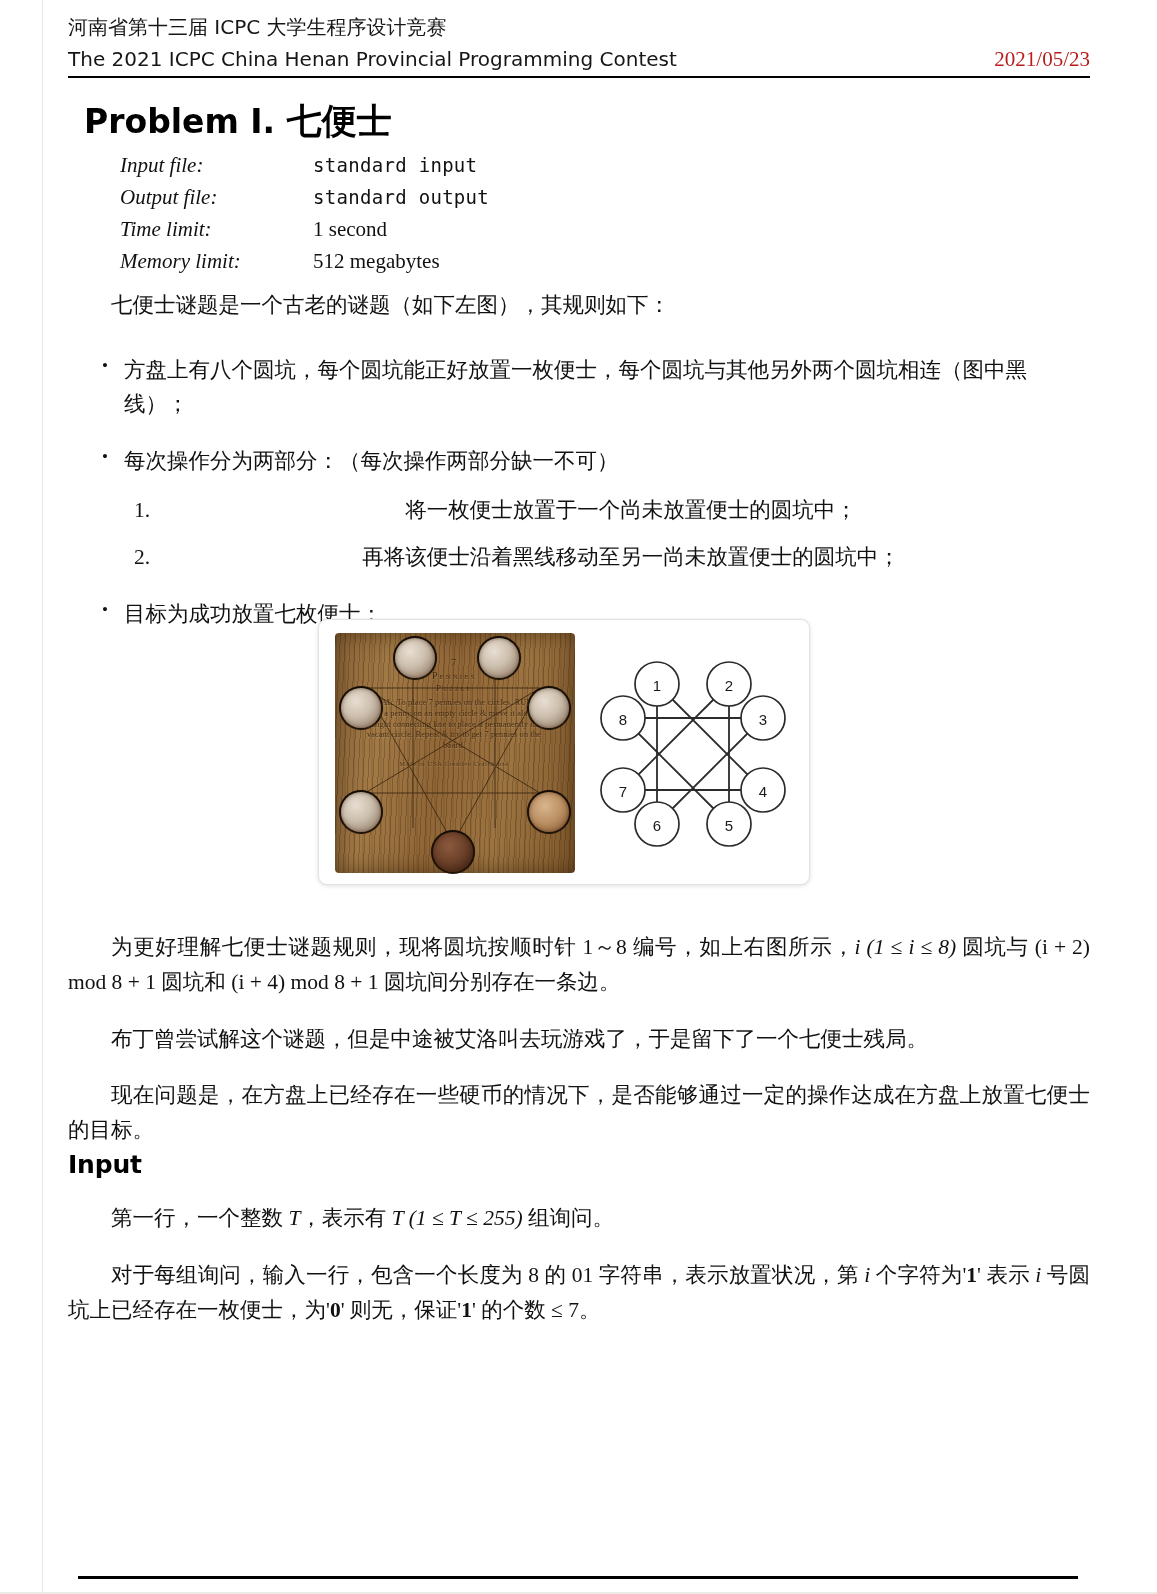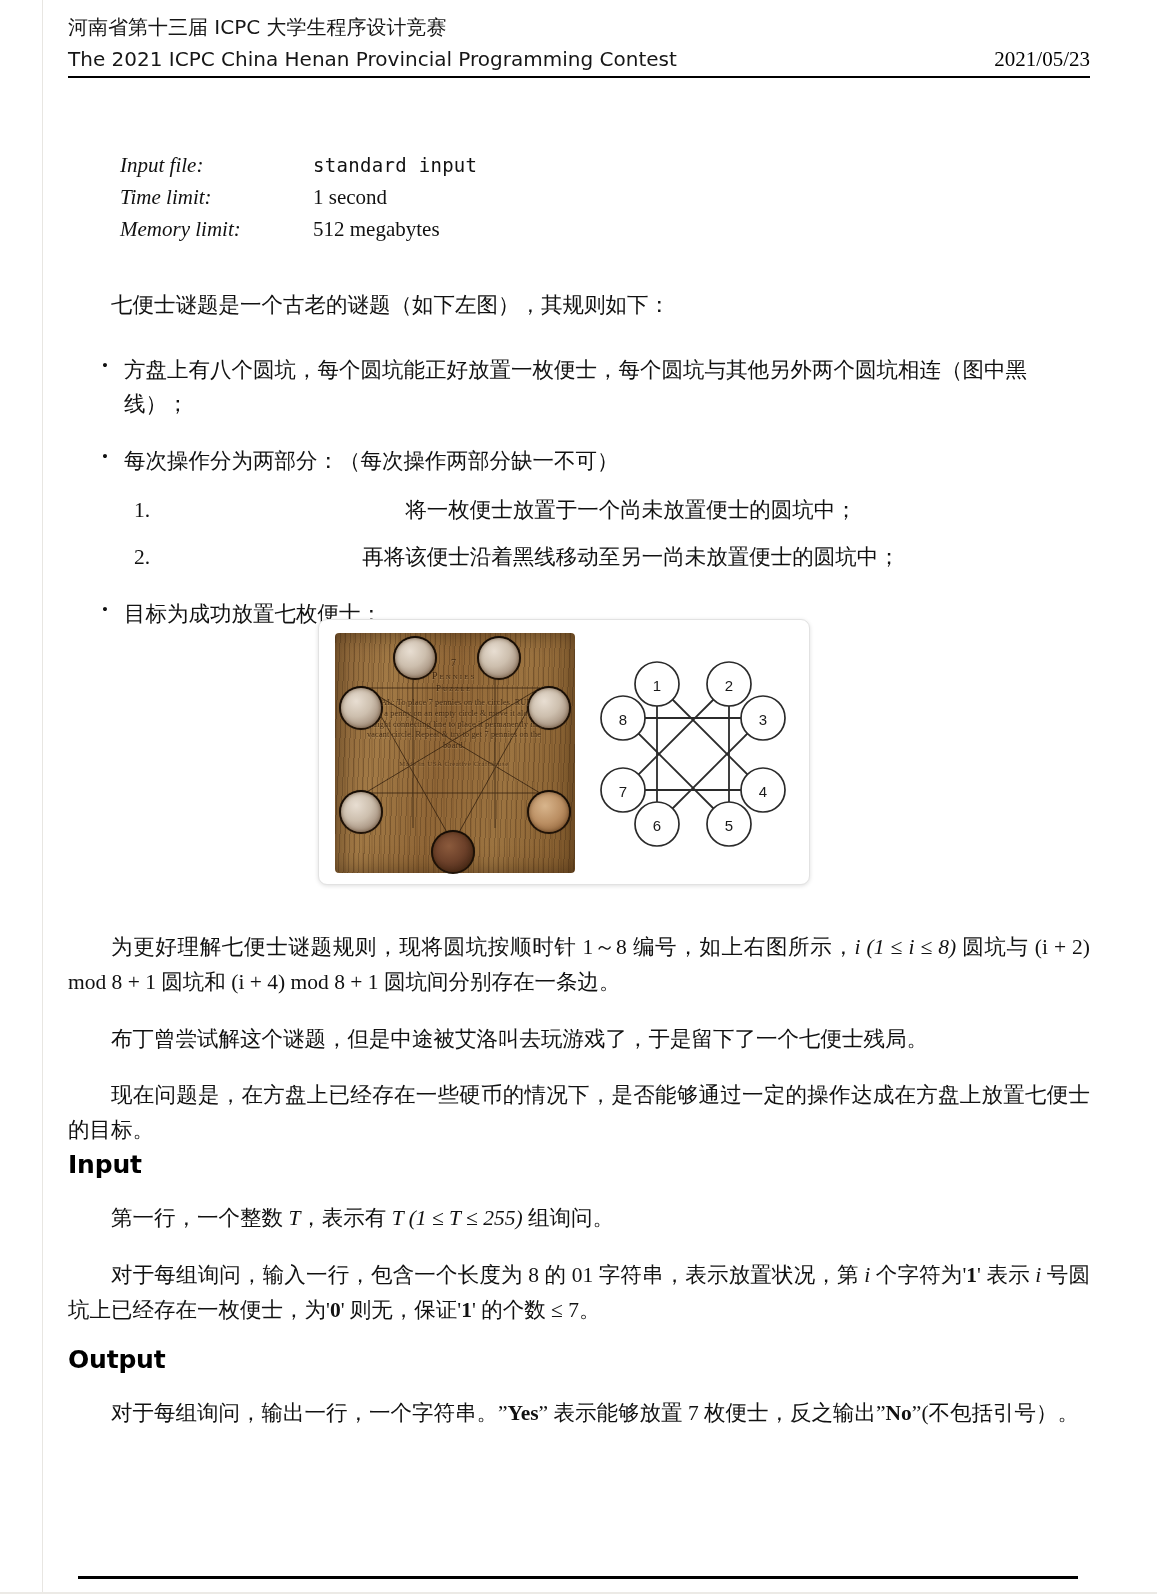--- a/index.html
+++ b/index.html
@@ -64,21 +64,21 @@
   }
   .header-line2 {
     font-family: "DejaVu Sans", "Liberation Sans", sans-serif;
     font-size: 20px;
     color: #161616;
     white-space: nowrap;
   }
   .header-date {
     font-family: "Liberation Serif", serif;
     font-size: 21px;
-    color: #000000;
+    color: #b91c1c;
     white-space: nowrap;
   }
   .header-rule {
     position: absolute;
     left: 68px;
     top: 76px;
     width: 1022px;
     height: 2.4px;
     background: #000000;
   }
@@ -346,26 +346,34 @@
 
   <div class="header">
     <div class="header-line1">河南省第十三届 ICPC 大学生程序设计竞赛</div>
     <div class="header-row2">
       <div class="header-line2">The 2021 ICPC China Henan Provincial Programming Contest</div>
       <div class="header-date">2021/05/23</div>
     </div>
   </div>
   <div class="header-rule"></div>
 
+  <div class="problem-title">
+    <span>Problem I.</span>
+    <span class="cjk">七便士</span>
+  </div>
 
   <table class="limits">
     <tbody>
       <tr>
         <td class="key">Input file:</td>
         <td class="val mono">standard input</td>
+      </tr>
+      <tr>
+        <td class="key">Output file:</td>
+        <td class="val mono">standard output</td>
       </tr>
       <tr>
         <td class="key">Time limit:</td>
         <td class="val">1 second</td>
       </tr>
       <tr>
         <td class="key">Memory limit:</td>
         <td class="val">512 megabytes</td>
       </tr>
     </tbody>
@@ -488,21 +496,16 @@
   </div>
 
   <div class="sec-input">
     <h2 class="section">Input</h2>
     <div class="gap-md"></div>
     <p class="para"><span>第一行，一个整数 </span><span class="mi">T</span><span>，表示有 </span><span class="mi">T (1 ≤ T ≤ 255)</span><span> 组询问。</span></p>
     <div class="gap-md"></div>
     <p class="para"><span>对于每组询问，输入一行，包含一个长度为 8 的 01 字符串，表示放置状况，第 </span><span class="mi">i</span><span> 个字符为'</span><span class="bf">1</span><span>' 表示 </span><span class="mi">i</span><span> 号圆坑上已经存在一枚便士，为'</span><span class="bf">0</span><span>' 则无，保证'</span><span class="bf">1</span><span>' 的个数 ≤ 7。</span></p>
   </div>
 
-  <div class="sec-output">
-    <h2 class="section">Output</h2>
-    <div class="gap-md"></div>
-    <p class="para"><span>对于每组询问，输出一行，一个字符串。”</span><span class="bf">Yes</span><span>” 表示能够放置 7 枚便士，反之输出”</span><span class="bf">No</span><span>”(不包括引号）。</span></p>
-  </div>
 
   <div class="footer-rule"></div>
 
 </div>
 
 </body></html>

